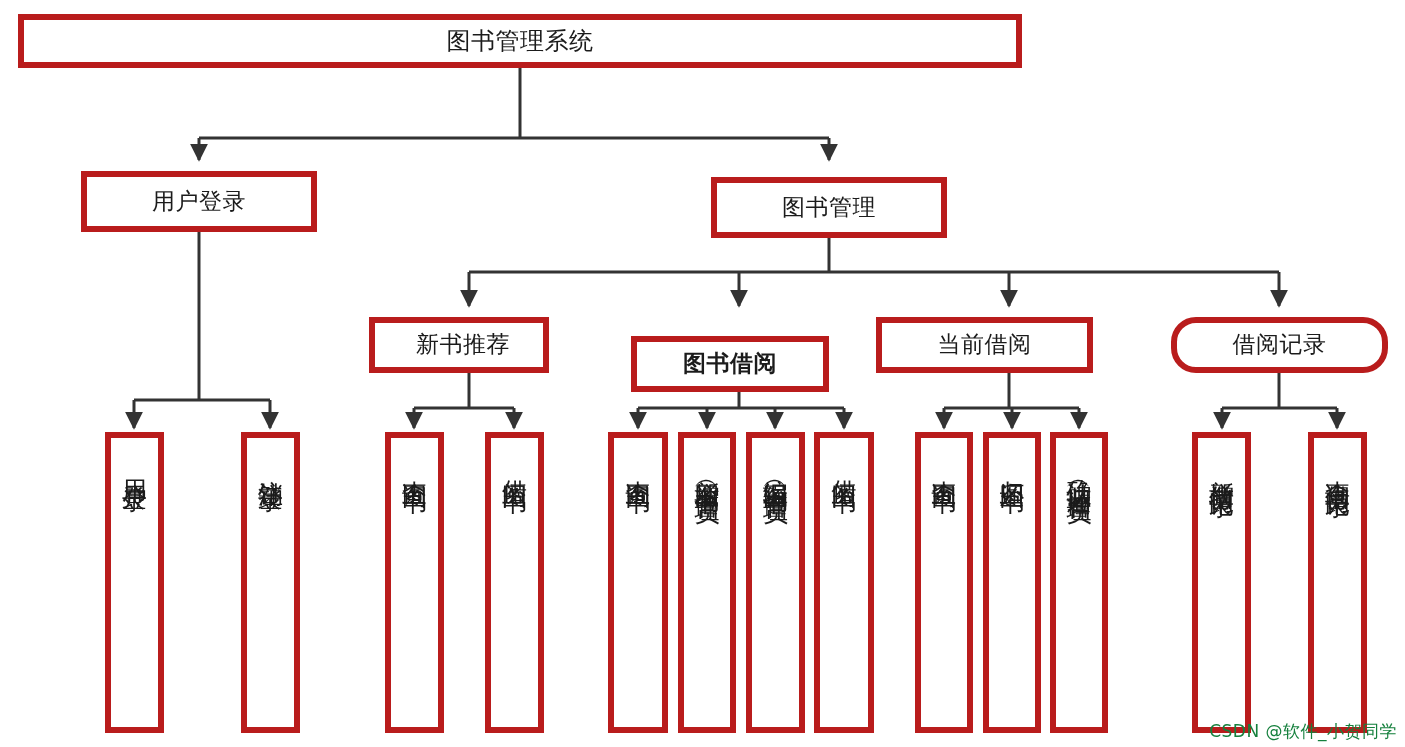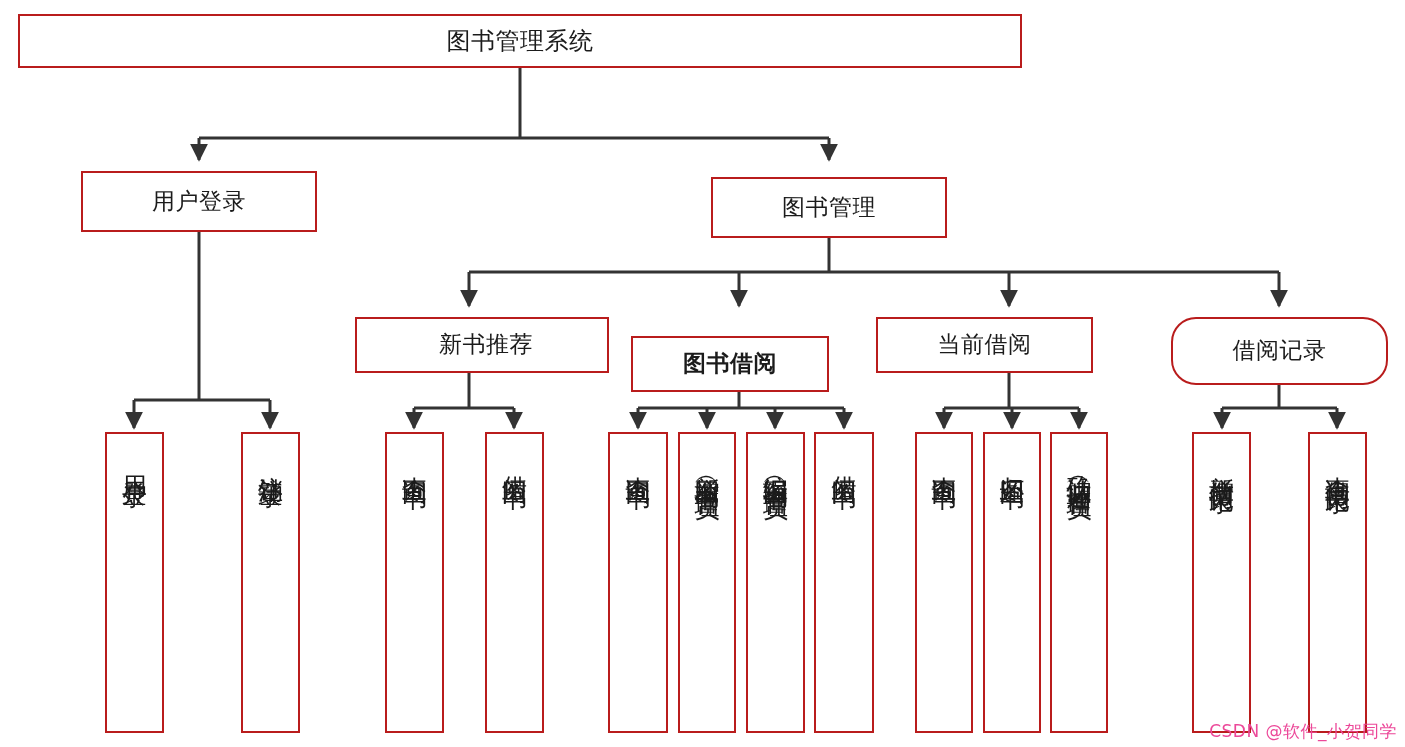--- a/index.html
+++ b/index.html
@@ -4,21 +4,21 @@
 <style>
   html,body{margin:0;padding:0;background:#ffffff;}
   body{width:1405px;height:747px;font-family:"DejaVu Sans","Liberation Sans",sans-serif;}
   #canvas{position:relative;width:1405px;height:747px;overflow:hidden;background:#fff;}
 
   svg.edges{position:absolute;left:0;top:0;width:1405px;height:747px;pointer-events:none;}
 
   .node{
     position:absolute;
     box-sizing:border-box;
-    border:2px solid #b91c1c;
+    border:6px solid #b91c1c;
     background:#ffffff;
     display:flex;
     align-items:center;
     justify-content:center;
     color:#1b1b1b;
   }
   .node .lbl{display:block;line-height:1.12;letter-spacing:0.5px;white-space:nowrap;}
 
   
   .h-node .lbl{font-size:23px;}
@@ -32,21 +32,21 @@
     font-size:25px;
     letter-spacing:3px;
     line-height:1;
   }
 
   .watermark{
     position:absolute;
     right:8px;
     bottom:4px;
     font-size:17px;
-    color:#ec4899;
+    color:#15803d;
     white-space:nowrap;
     letter-spacing:0.5px;
   }
 </style>
 </head>
 <body>
 
 <div id="canvas">
 
   <svg class="edges" viewBox="0 0 1405 747">
@@ -103,30 +103,30 @@
     <span class="lbl">图书管理系统</span>
   </div>
 
   <div class="node h-node" style="left:81px;top:171px;width:236px;height:61px;">
     <span class="lbl">用户登录</span>
   </div>
   <div class="node h-node" style="left:711px;top:177px;width:236px;height:61px;">
     <span class="lbl">图书管理</span>
   </div>
 
-  <div class="node h-node" style="left:355px;top:317px;width:254px;height:56px;padding-left:8px;">
+  <div class="node h-node" style="left:369px;top:317px;width:180px;height:56px;padding-left:8px;">
     <span class="lbl">新书推荐</span>
   </div>
   <div class="node h-node" style="left:631px;top:336px;width:198px;height:56px;font-weight:bold;">
     <span class="lbl">图书借阅</span>
   </div>
   <div class="node h-node" style="left:876px;top:317px;width:217px;height:56px;">
     <span class="lbl">当前借阅</span>
   </div>
-  <div class="node h-node" style="left:1171px;top:317px;width:217px;height:68px;border-radius:25px;">
+  <div class="node h-node" style="left:1171px;top:317px;width:217px;height:56px;border-radius:25px;">
     <span class="lbl">借阅记录</span>
   </div>
 
   <div class="node v-node" style="left:105px;top:432px;width:59px;height:301px;">
     <span class="lbl">用户登录</span>
   </div>
   <div class="node v-node" style="left:241px;top:432px;width:59px;height:301px;">
     <span class="lbl">注销登录</span>
   </div>
 

